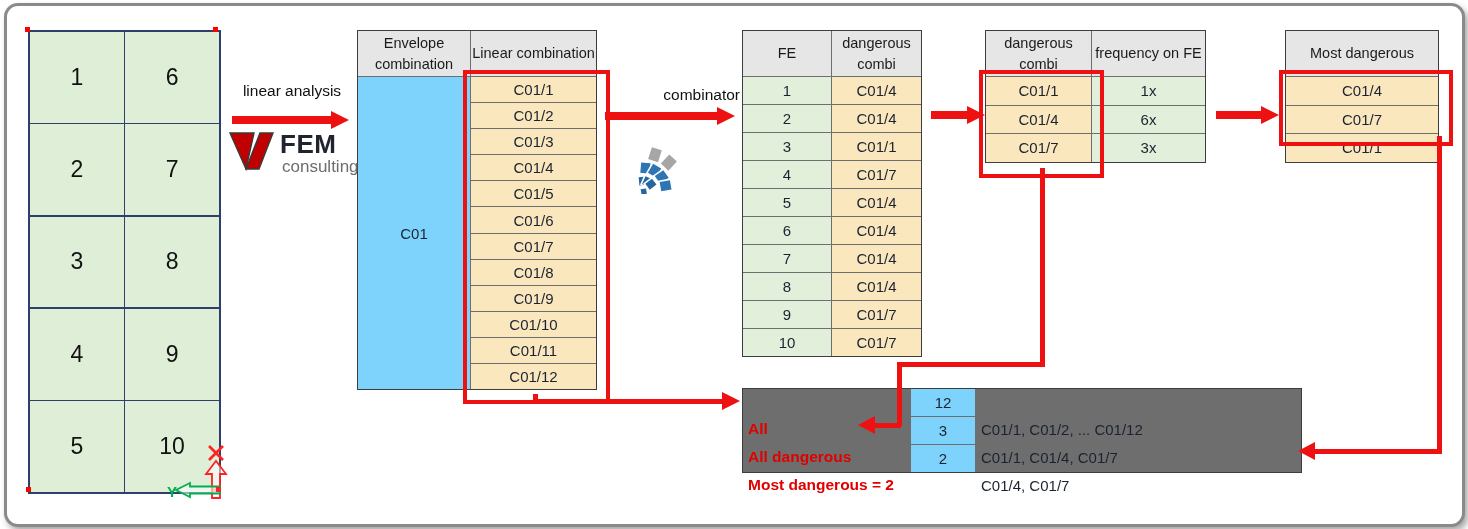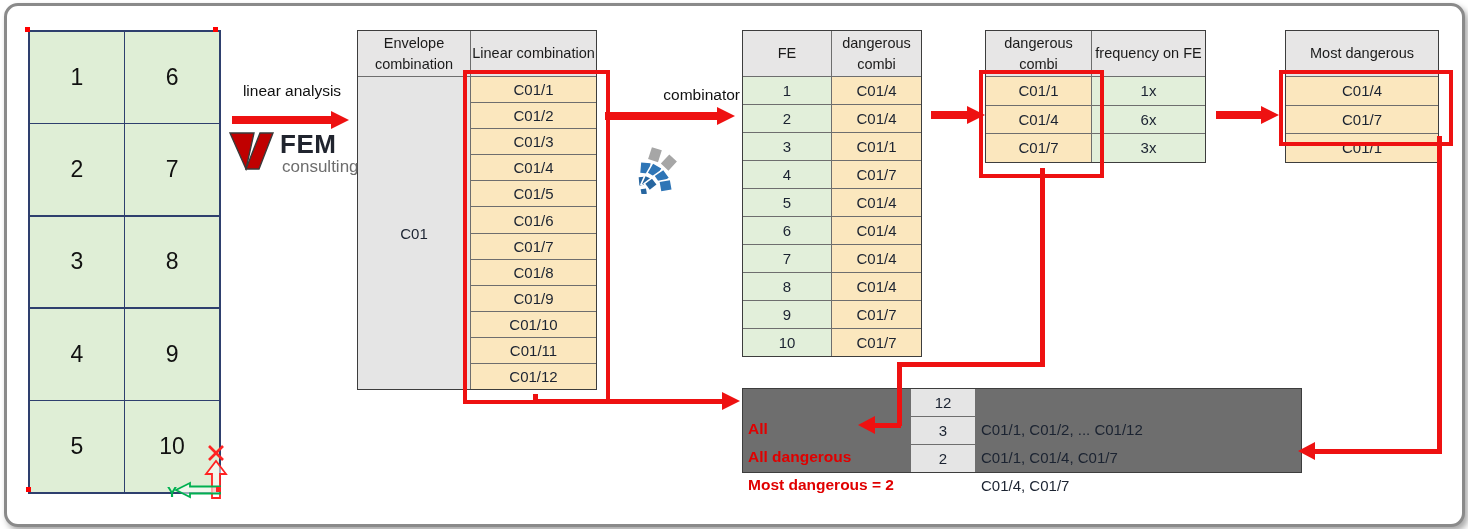--- a/index.html
+++ b/index.html
@@ -10,21 +10,21 @@
          box-shadow:3px 4px 6px rgba(0,0,0,.35);background:#fff;}
   
   .mesh{left:28px;top:30px;width:189px;height:460px;display:grid;
         grid-template-columns:1fr 1fr;grid-template-rows:repeat(5,1fr);grid-auto-flow:column;
         border:2.5px solid #2e3f6e;background:#2e3f6e;gap:1.5px;}
   .mcell{background:var(--mesh-green);display:flex;align-items:center;justify-content:center;
          font-size:23px;color:#111;}
   .cdot{width:5px;height:5px;background:#f00;z-index:6;}
   
   .xtbl{display:grid;background:#6e6e6e;gap:1px;border:1.5px solid #3d3d3d;position:absolute;z-index:2;}
-  .xc{background:#e5e5e5;display:flex;align-items:center;justify-content:center;
+  .xc{background:#7dd3fc;display:flex;align-items:center;justify-content:center;
       font-size:15px;color:#1b2331;}
   .xc.h{background:var(--header-gray);font-size:14.5px;line-height:1.4;text-align:center;color:#1b1b1b;}
   .xc.tan{background:var(--cell-tan);}
   .xc.grn{background:var(--cell-green);}
   .xc.left{justify-content:flex-start;padding-left:5px;margin-top:40px;}
   .redlbl{color:#e00000;font-weight:bold;font-size:15.5px;}
   
   .rbox{border:4.5px solid var(--accent-red);background:transparent;z-index:5;pointer-events:none;}
   .rline{background:var(--accent-red);z-index:4;}
   .tri-r{width:0;height:0;border-top:9.5px solid transparent;border-bottom:9.5px solid transparent;

